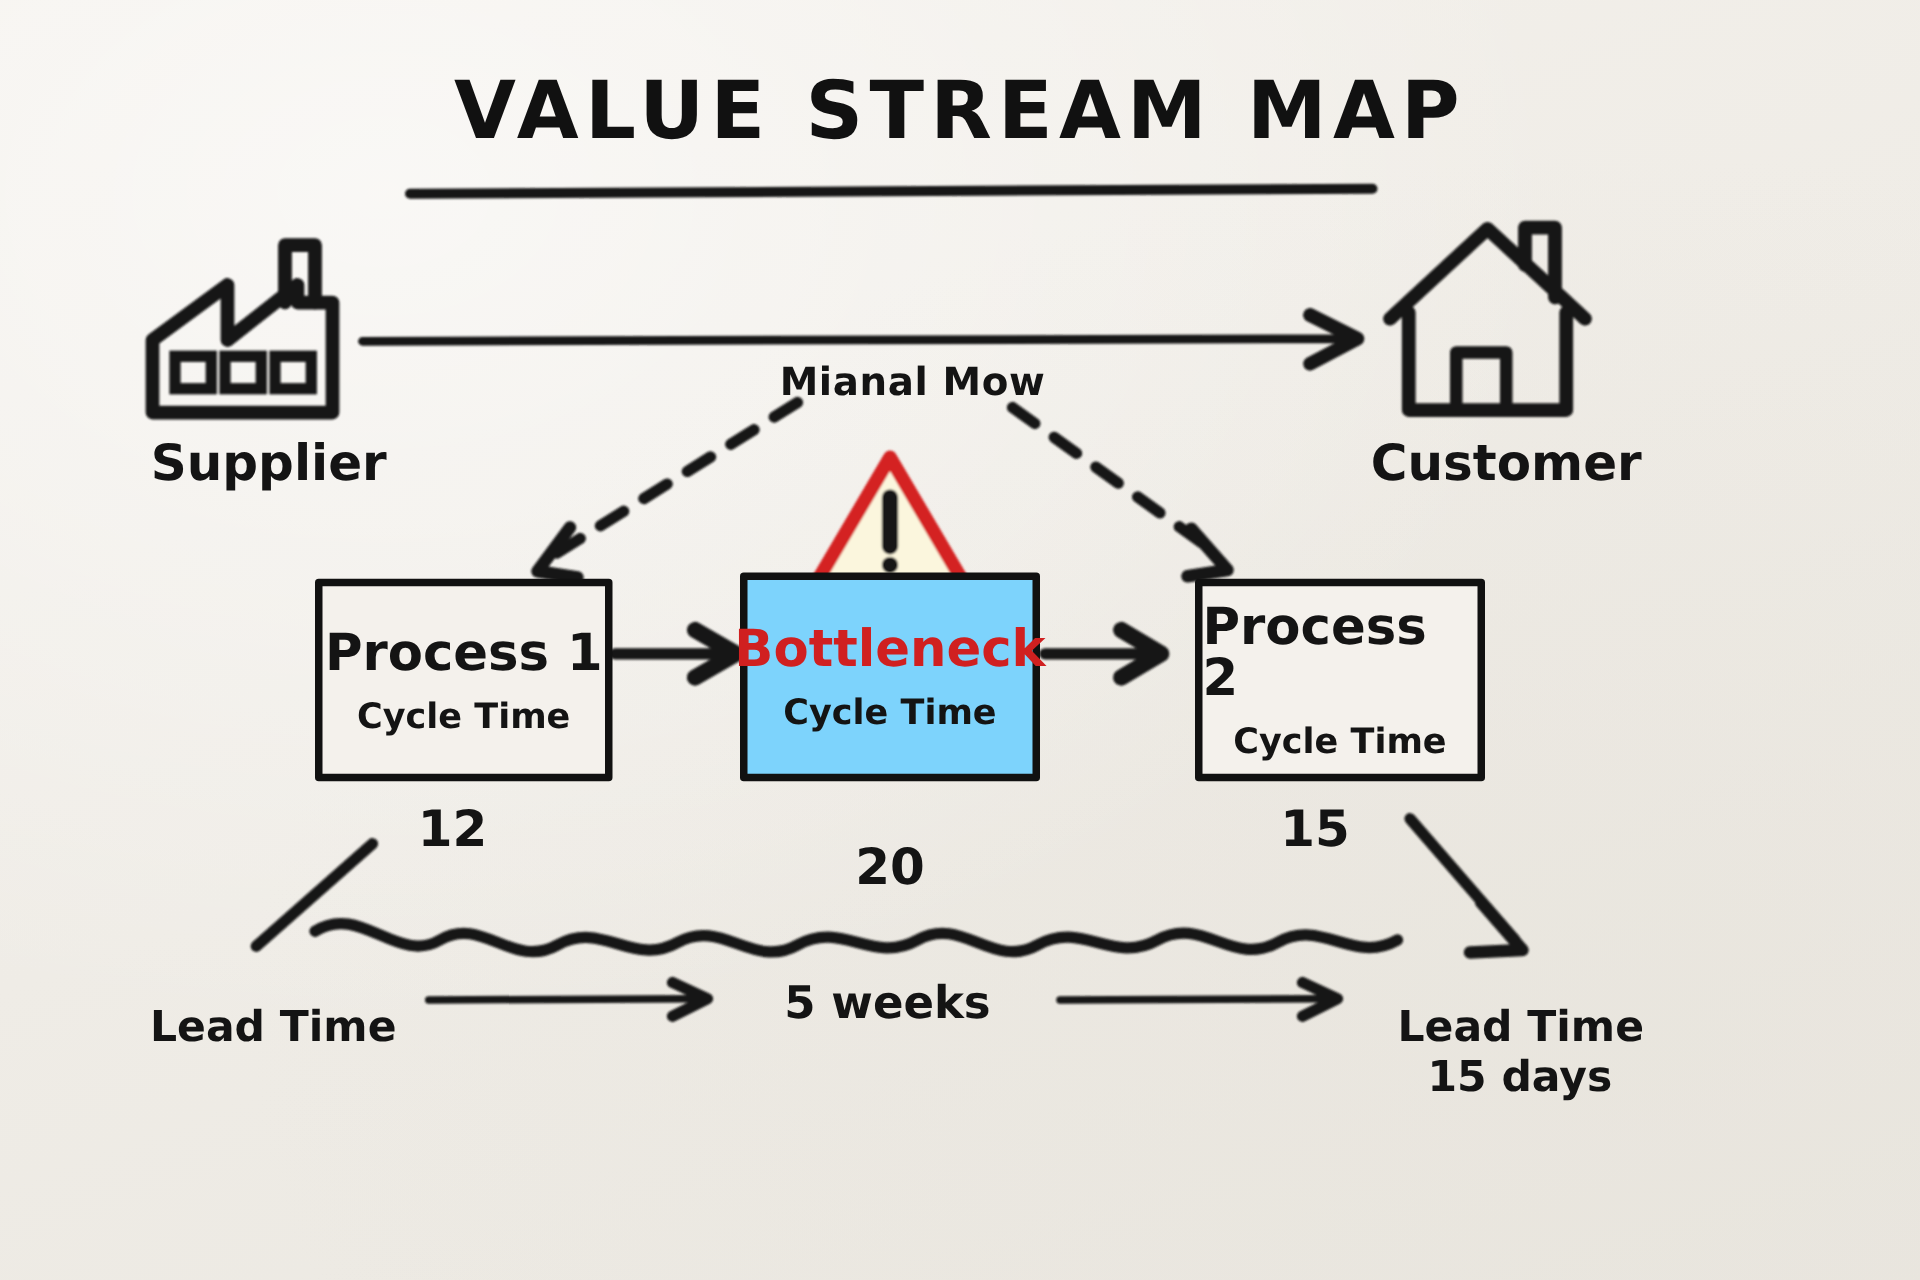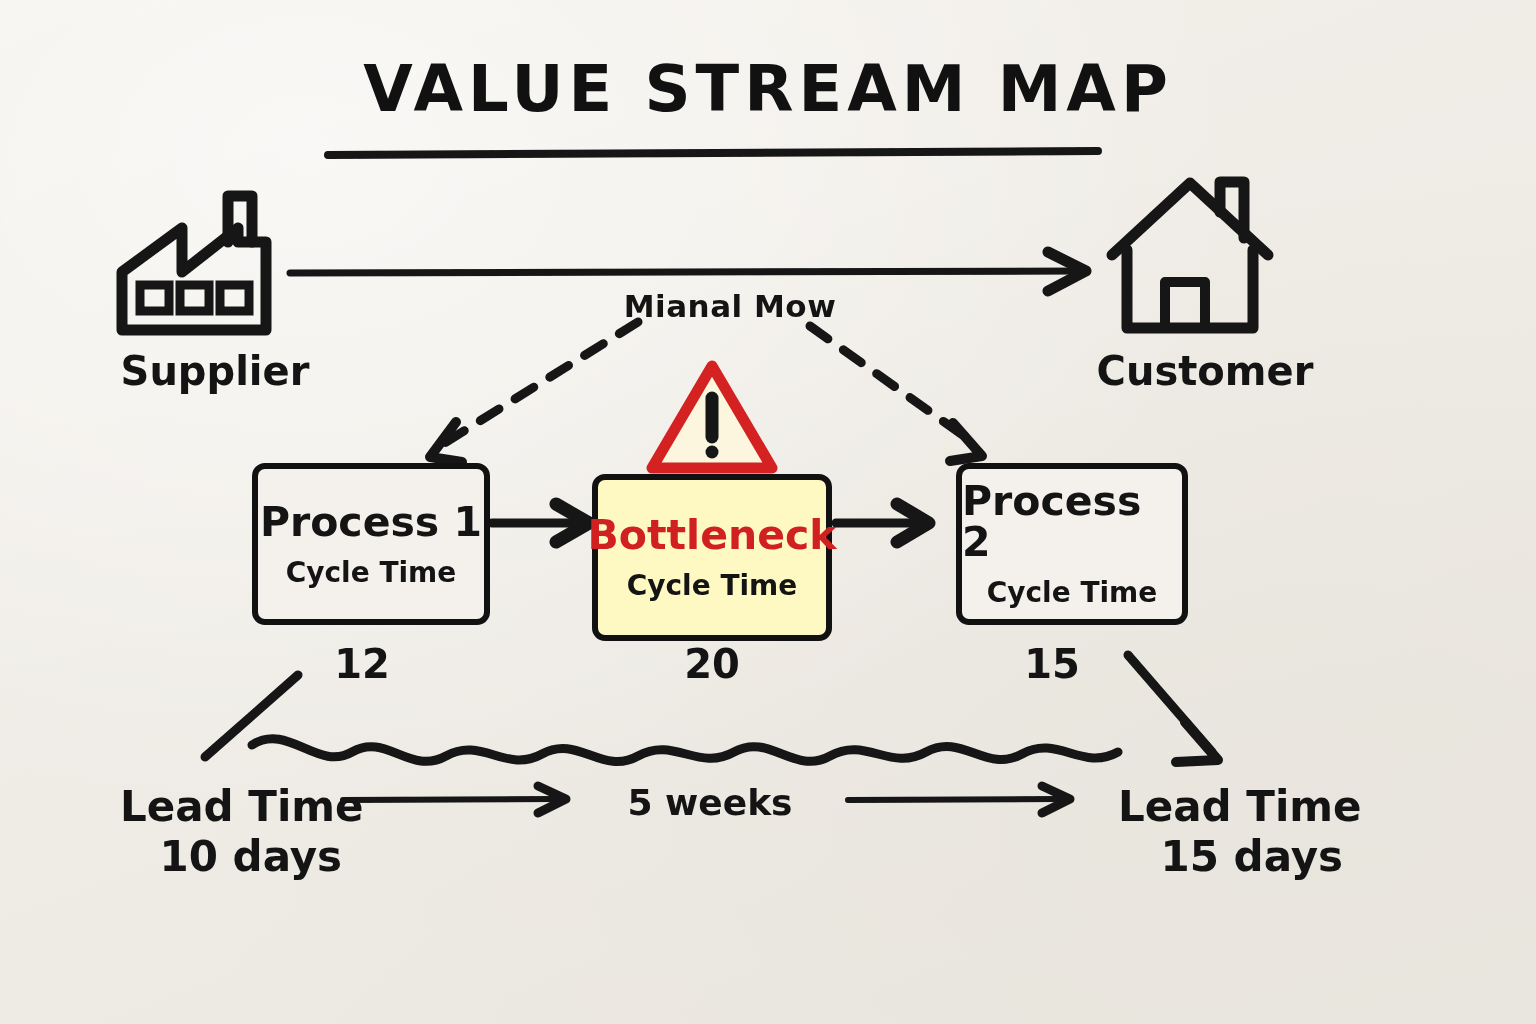--- a/index.html
+++ b/index.html
@@ -76,21 +76,21 @@
     font-size: 31px;
     font-weight: 700;
     letter-spacing: 0.5px;
   }
 
   
   .pbox {
     position: absolute;
     box-sizing: border-box;
     border: 6px solid #111;
-    border-radius: 13px;
+    border-radius: 3px;
     background: #f4f1ec;
     display: flex;
     flex-direction: column;
     align-items: center;
     justify-content: center;
   }
   .pbox .pname {
     font-size: 41px;
     font-weight: 600;
     color: #141414;
@@ -99,43 +99,43 @@
   }
   .pbox .pmetric {
     font-size: 28px;
     font-weight: 700;
     color: #141414;
     line-height: 1;
   }
   #box-p1 { left: 252px; top: 463px; width: 238px; height: 162px; }
   #box-bn {
     left: 592px; top: 458px; width: 240px; height: 167px;
-    background: #fef9c3;
-    margin-top: 16px;
+    background: #7dd3fc;
   }
   #box-bn .pname { color: #d02020; font-weight: 700; }
   #box-p2 { left: 932px; top: 463px; width: 232px; height: 162px; margin-left: 24px; }
 
   
   .ctnum {
     font-size: 40px;
     font-weight: 700;
     text-align: center;
     width: 120px;
   }
   #ct-1 { left: 302px; top: 641px; }
-  #ct-2 { left: 652px; top: 641px; text-align: center; }
+  #ct-2 { left: 652px; top: 671px; text-align: center; }
   #ct-3 { left: 992px; top: 641px; }
 
   
   .lt {
-    font-size: 42px;
+    font-size: 34px;
     font-weight: 600;
     line-height: 1.18;
-    text-align: center;
+    text-align: left;
+    margin-top: 20px;
   }
   #lt-left { left: 120px; top: 782px; }
   #lt-left .l2 { margin-left: 18px; }
   #lt-right { left: 1118px; top: 782px; }
   #lt-right .l2 { margin-left: 24px; }
   #lt-mid {
     left: 560px; top: 782px;
     width: 300px;
     text-align: center;
     font-size: 36px;
@@ -273,21 +273,20 @@
     <div class="pname">Process 2</div>
     <div class="pmetric">Cycle Time</div>
   </div>
 
   <div class="txt ctnum" id="ct-1">12</div>
   <div class="txt ctnum" id="ct-2">20</div>
   <div class="txt ctnum" id="ct-3">15</div>
 
   <div class="txt lt" id="lt-left">
     <div class="l1">Lead Time</div>
-    <div class="l2">10 days</div>
   </div>
 
   <div class="txt" id="lt-mid">5 weeks</div>
 
   <div class="txt lt" id="lt-right">
     <div class="l1">Lead Time</div>
     <div class="l2">15 days</div>
   </div>
 
 

